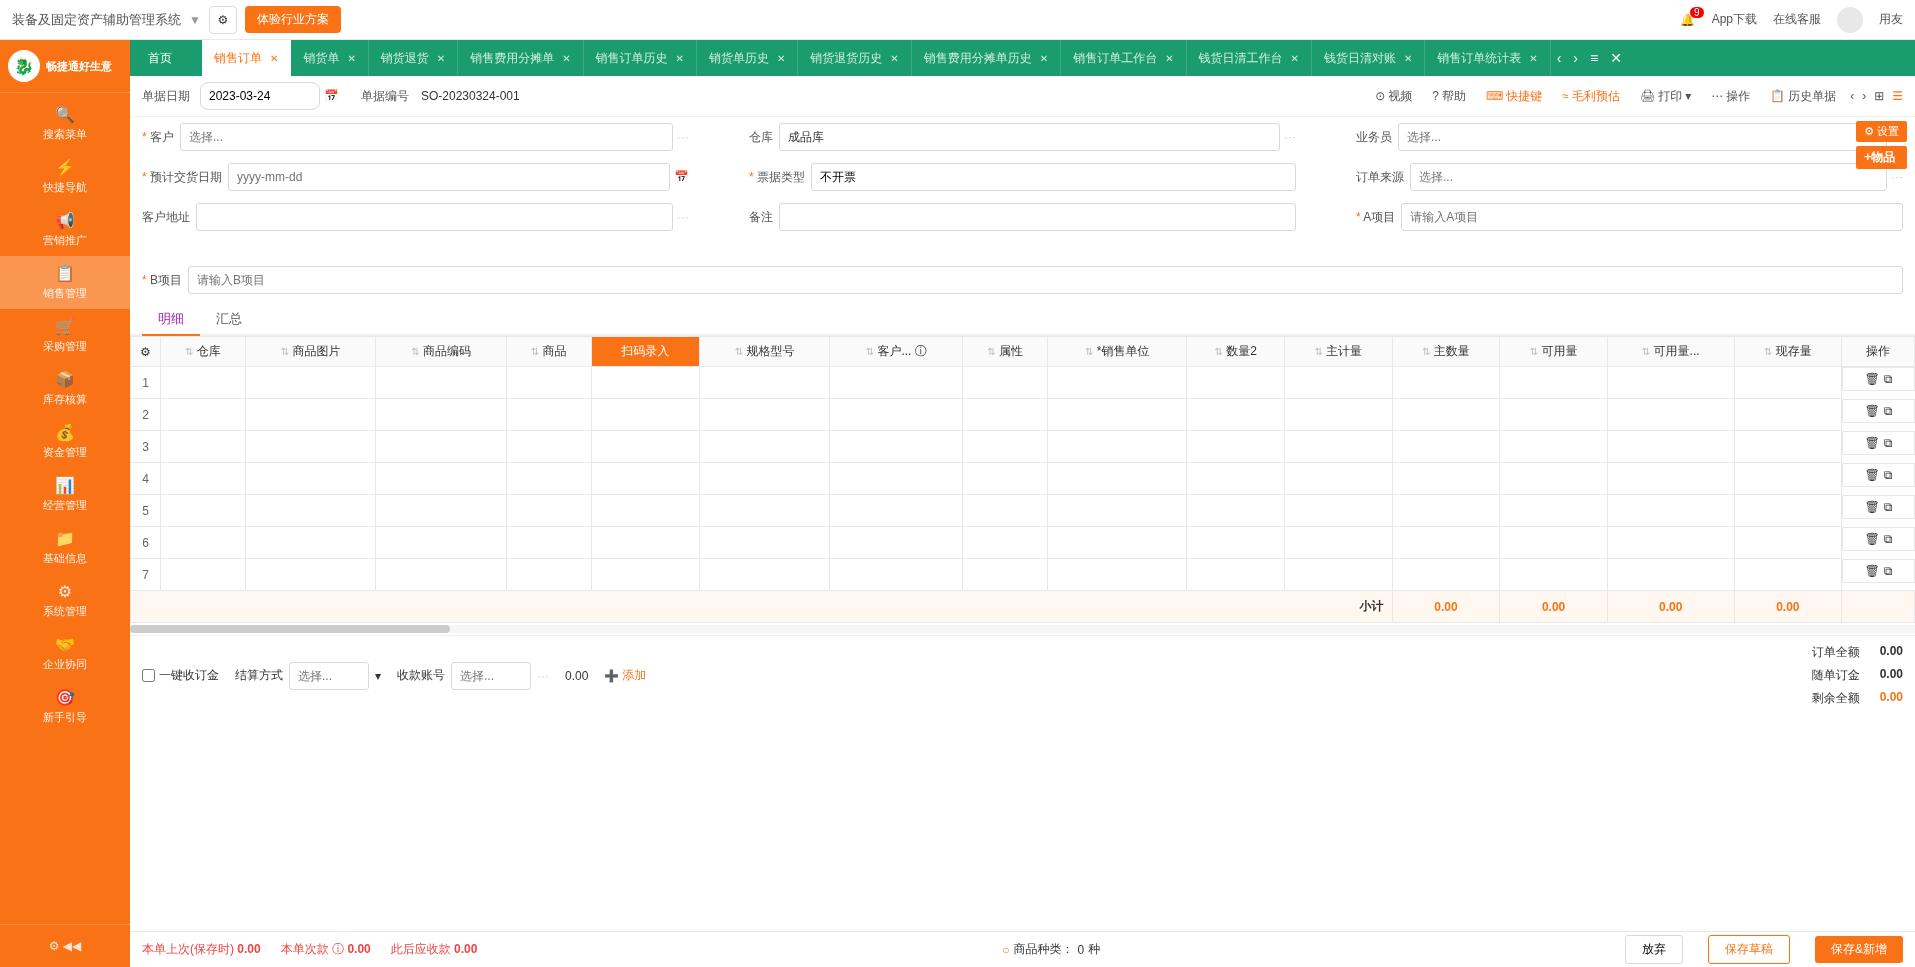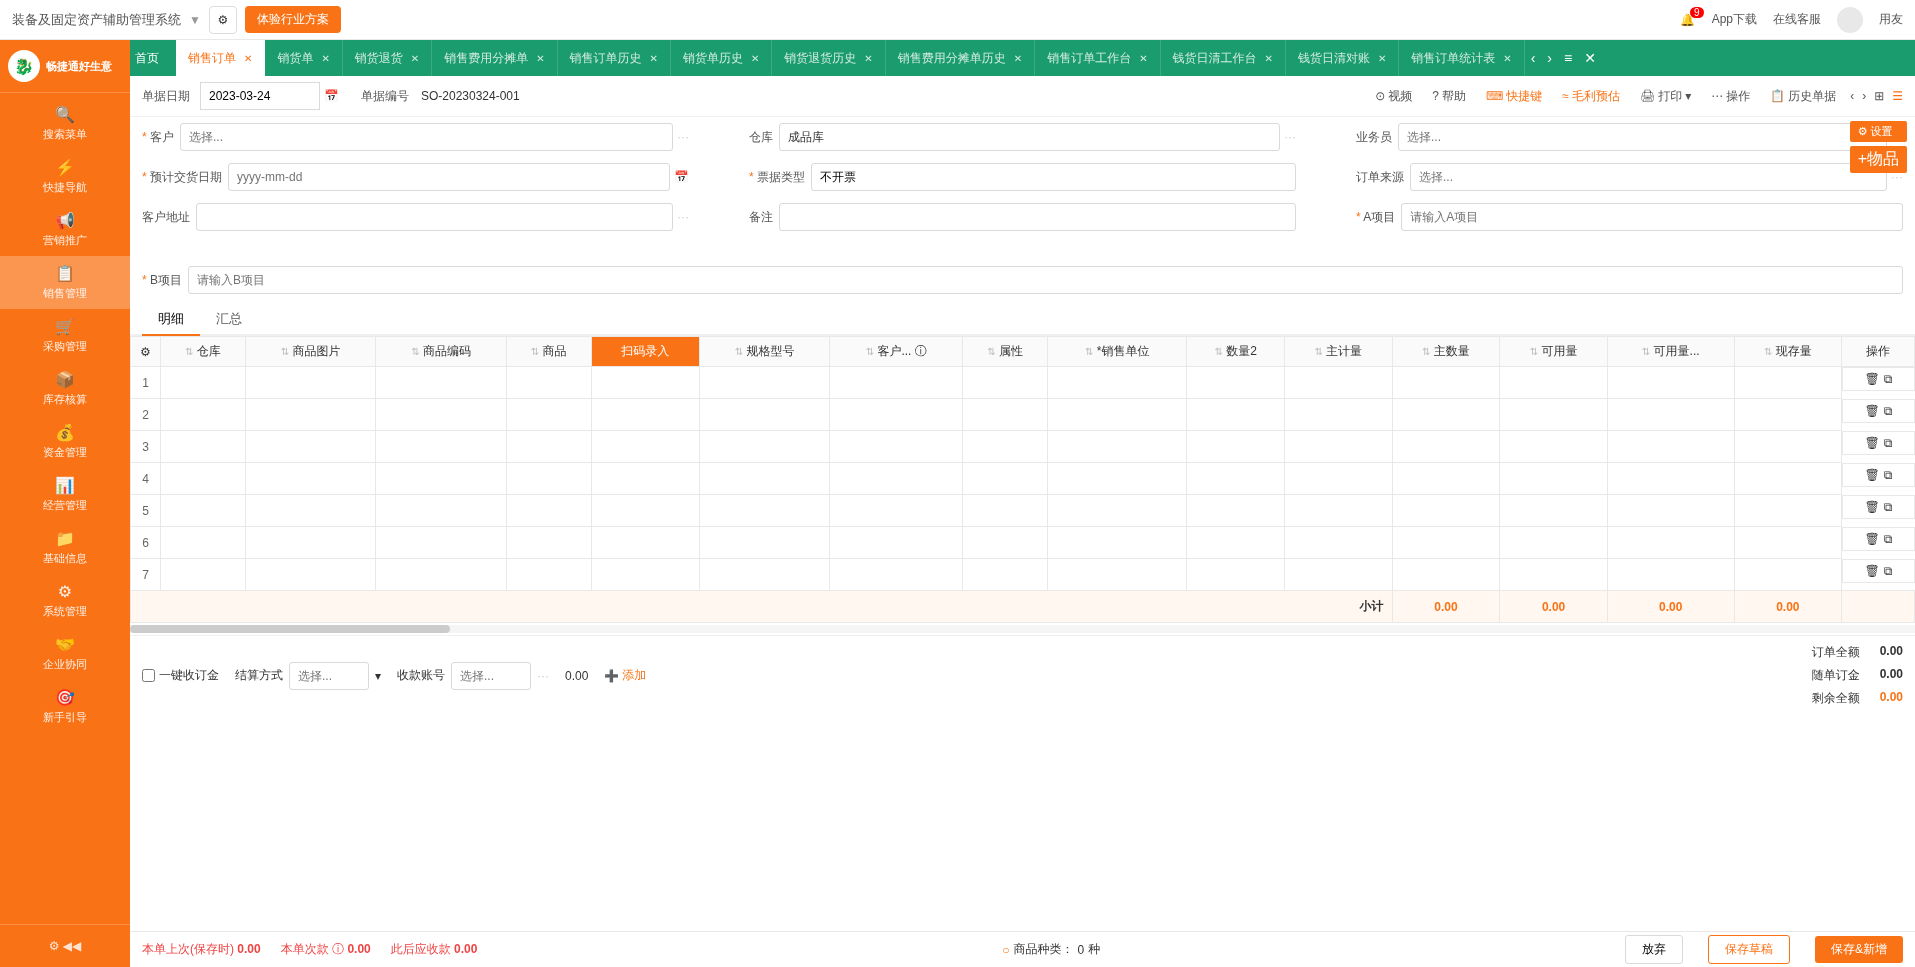--- a/index.html
+++ b/index.html
@@ -34,43 +34,43 @@
     .nav-item.active { background: rgba(255,255,255,0.25); }
     .nav-icon { font-size: 16px; }
     .sidebar-bottom { padding: 8px 0; border-top: 1px solid rgba(255,255,255,0.2); }
     .collapse-btn { display: flex; justify-content: center; padding: 6px; cursor: pointer; color: rgba(255,255,255,0.8); }
 
     
     .tab-item { padding: 0 12px; height: 36px; display: flex; align-items: center; gap: 4px; cursor: pointer; color: rgba(255,255,255,0.8); font-size: 12px; white-space: nowrap; border-right: 1px solid rgba(255,255,255,0.15); }
     .tab-item.active { background: #fff; color: #f97316; margin-left: 12px; }
     .tab-item .tab-close { font-size: 10px; margin-left: 4px; }
     .tab-nav-btn { color: #fff; padding: 0 6px; cursor: pointer; font-size: 14px; }
-    .tab-bar-home { padding: 0 5px; height: 52px; display: flex; align-items: center; color: #fff; font-size: 12px; cursor: pointer; }
+    .tab-bar-home { padding: 0 18px; height: 52px; display: flex; align-items: center; color: #fff; font-size: 12px; cursor: pointer; }
     .form-toolbar { display: flex; align-items: center; justify-content: space-between; padding: 6px 12px; border-bottom: 1px solid #f0f0f0; }
     .form-toolbar-left { display: flex; align-items: center; gap: 22px; font-size: 12px; }
     .form-toolbar-right { display: flex; align-items: center; gap: 8px; font-size: 12px; color: #555; }
     .toolbar-btn { display: flex; align-items: center; gap: 3px; cursor: pointer; color: #555; padding: 3px 6px; }
     .toolbar-btn.orange { color: #f97316; }
 
     .form-row { display: flex; align-items: center; gap: 0; padding: 6px 0; }
     .form-field { display: flex; align-items: center; flex: 1; min-width: 0; }
     .field-label { color: #555; white-space: nowrap; padding-right: 6px; font-size: 12px; min-width: fit-content; }
     .field-label.required::before { content: '* '; color: #f97316; }
     .field-input { flex: 1; height: 28px; border: 1px solid #d9d9d9; border-radius: 3px; padding: 0 8px; font-size: 12px; color: #bbb; outline: none; }
     .field-dots { color: #ccc; margin-left: 4px; cursor: pointer; }
     .field-select { flex: 1; height: 28px; border: 1px solid #d9d9d9; border-radius: 3px; padding: 0 8px; font-size: 12px; appearance: none; background: #fff; }
     .date-field { display: flex; align-items: center; gap: 4px; }
-    .date-input { height: 28px; border: 1px solid #d9d9d9; border-radius: 0; padding: 0 8px; font-size: 12px; width: 120px; }
+    .date-input { height: 28px; border: 1px solid #d9d9d9; border-radius: 8px; padding: 0 8px; font-size: 12px; width: 120px; }
     .sn-label { font-size: 12px; color: #555; margin-right: 6px; }
     .sn-value { font-size: 12px; color: #333; }
 
     
     .detail-tabs { display: flex; border-bottom: 2px solid #f0f0f0; padding: 0 12px; margin-top: 4px; }
     .detail-tab { padding: 6px 16px; cursor: pointer; font-size: 13px; color: #555; }
-    .detail-tab.active { color: #000000; border-bottom: 2px solid #f97316; margin-bottom: -2px; }
+    .detail-tab.active { color: #a21caf; border-bottom: 2px solid #f97316; margin-bottom: -2px; }
 
     
     .table-wrapper { overflow-x: auto; }
     table { width: 100%; border-collapse: collapse; font-size: 12px; }
     th { background: #fafafa; border: 1px solid #e8e8e8; padding: 6px 4px; text-align: center; white-space: nowrap; font-weight: normal; color: #333; position: sticky; top: 0; z-index: 1; }
     th .sort-icon { color: #bbb; font-size: 10px; }
     td { border: 1px solid #e8e8e8; padding: 4px; text-align: center; height: 32px; }
     .row-num { color: #666; width: 30px; }
     .subtotal-row td { background: #fff7f0; font-weight: bold; color: #333; }
     .subtotal-row td.orange-val { color: #f97316; }
@@ -267,21 +267,21 @@
             <span style="cursor:pointer; color:#f97316;">☰</span>
           </div>
         </div>
 
         <div style="padding: 0 12px; position: relative;">
 
           <div style="position: absolute; right: 8px; top: 4px; display: flex; flex-direction: column; gap: 4px; z-index: 10;">
             <div style="background:#f97316;color:#fff;padding:3px 8px;font-size:11px;border-radius:2px;cursor:pointer;display:flex;align-items:center;gap:3px;">
               ⚙ <span>设置</span>
             </div>
-            <div style="background:#f97316;color:#fff;padding:3px 8px;font-size:16px;border-radius:2px;cursor:pointer;display:flex;align-items:center;gap:3px;">
+            <div style="background:#f97316;color:#fff;padding:3px 8px;font-size:12px;border-radius:2px;cursor:pointer;display:flex;align-items:center;gap:3px;font-weight:bold;">
               <span>+物品</span>
             </div>
           </div>
 
           <div class="form-row">
             <div class="form-field" style="flex:2;">
               <span class="field-label required">客户</span>
               <input type="text" class="field-input" placeholder="选择..." style="">
               <span class="field-dots">···</span>
             </div>

